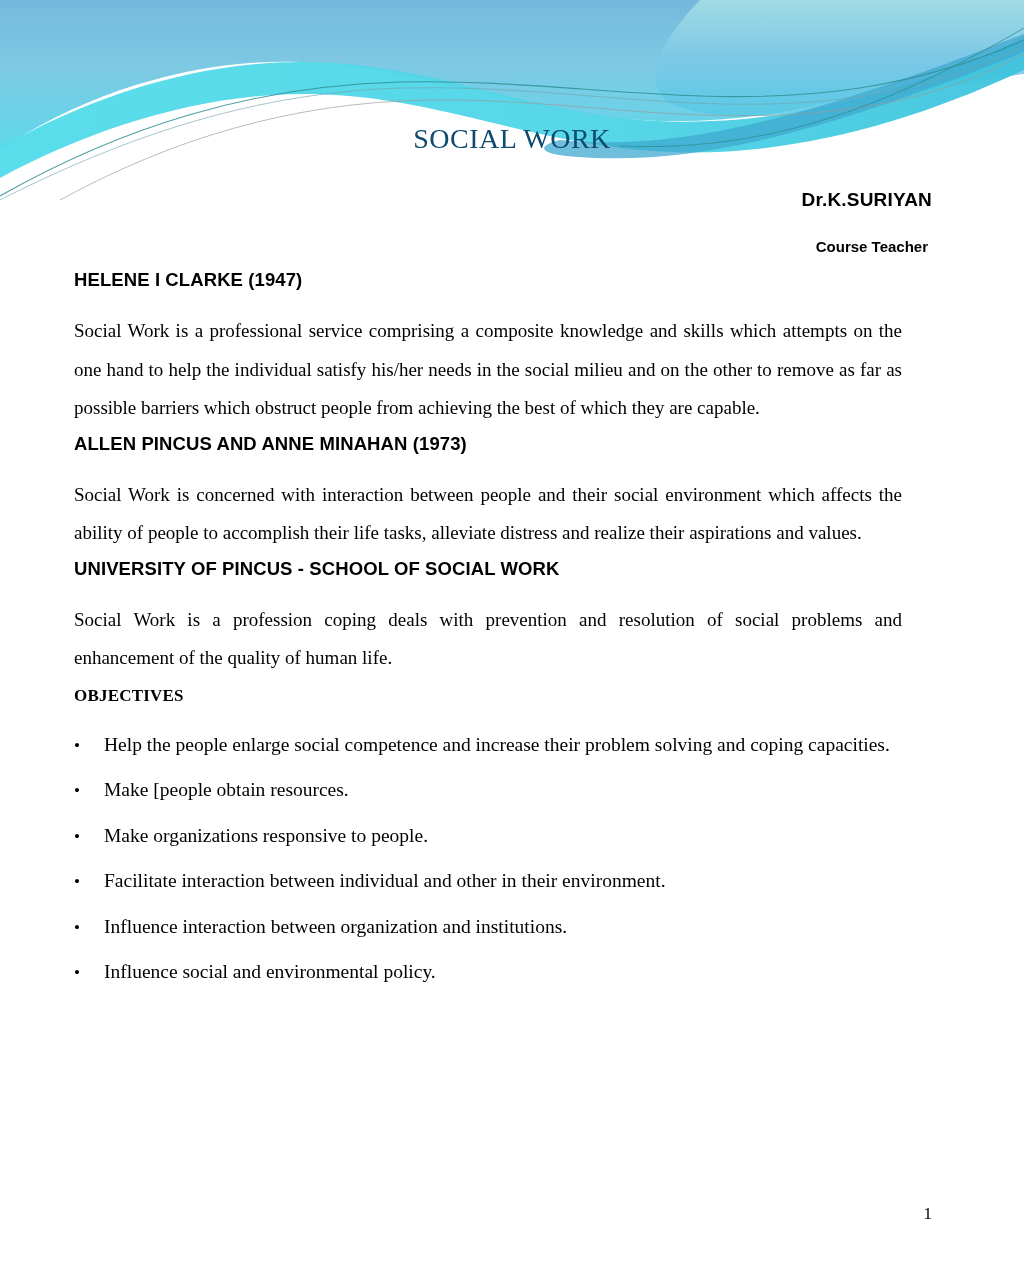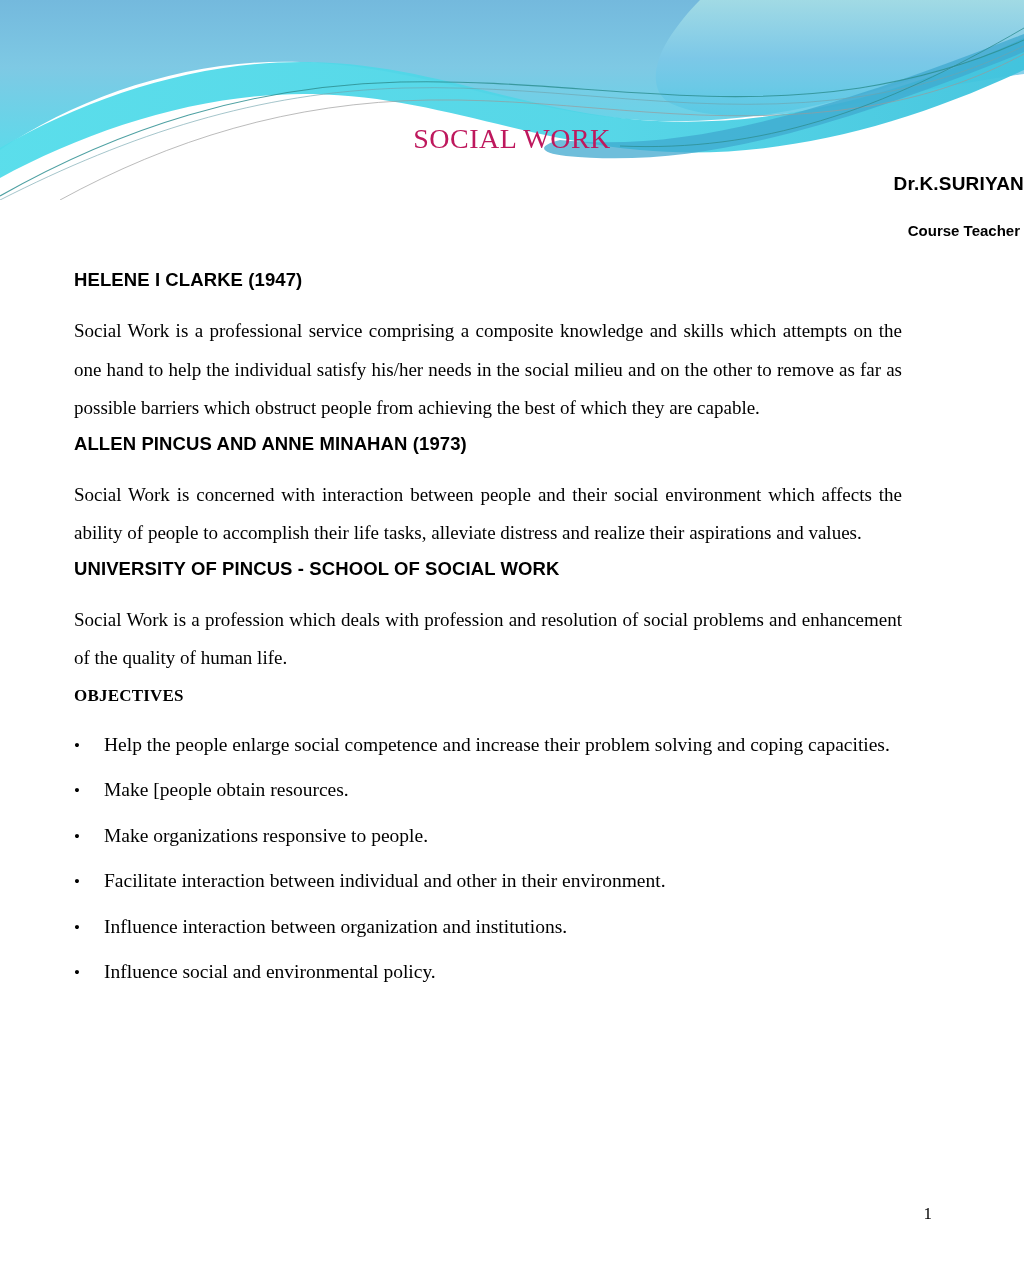--- a/index.html
+++ b/index.html
@@ -39,28 +39,29 @@
     position: absolute;
     top: 124px;
     left: 0;
     width: 1024px;
     text-align: center;
     font-family: "Liberation Serif", "DejaVu Serif", serif;
     font-size: 28px;
     font-weight: 400;
     letter-spacing: 0.5px;
     line-height: 1.1;
-    color: #be185d;
+    color: #0c4a6e;
   }
 
   .byline {
     position: absolute;
-    top: 172px;
-    left: 0;
-    width: 1024px;
+    top: 188px;
+    left: 0;
+    width: 1024px;
+    padding-right: 92px;
     text-align: right;
     font-family: "Liberation Sans", "DejaVu Sans", sans-serif;
   }
   .byline-name {
     font-size: 19px;
     font-weight: bold;
     letter-spacing: 0.2px;
     line-height: 1.3;
   }
   .byline-role {
@@ -183,21 +184,21 @@
 
 <div class="content">
 
   <h2 class="sec-heading">HELENE I CLARKE (1947)</h2>
   <p class="para">Social Work is a professional service comprising a composite knowledge and skills which attempts on the one hand to help the individual satisfy his/her needs in the social milieu and on the other to remove as far as possible barriers which obstruct people from achieving the best of which they are capable.</p>
 
   <h2 class="sec-heading tight">ALLEN PINCUS AND ANNE MINAHAN (1973)</h2>
   <p class="para">Social Work is concerned with interaction between people and their social environment which affects the ability of people to accomplish their life tasks, alleviate distress and realize their aspirations and values.</p>
 
   <h2 class="sec-heading tight">UNIVERSITY OF PINCUS - SCHOOL OF SOCIAL WORK</h2>
-  <p class="para">Social Work is a profession which deals with profession and resolution of social problems and enhancement of the quality of human life.</p>
+  <p class="para">Social Work is a profession coping deals with prevention and resolution of social problems and enhancement of the quality of human life.</p>
 
   <h3 class="objectives-heading">OBJECTIVES</h3>
 
   <ul class="bullet-list">
     <li class="bullet-item">
       <span class="bullet-mark">•</span><span class="bullet-text">Help the people enlarge social competence and increase their problem solving and coping capacities.</span>
     </li>
     <li class="bullet-item">
       <span class="bullet-mark">•</span><span class="bullet-text">Make [people obtain resources.</span>
     </li>

